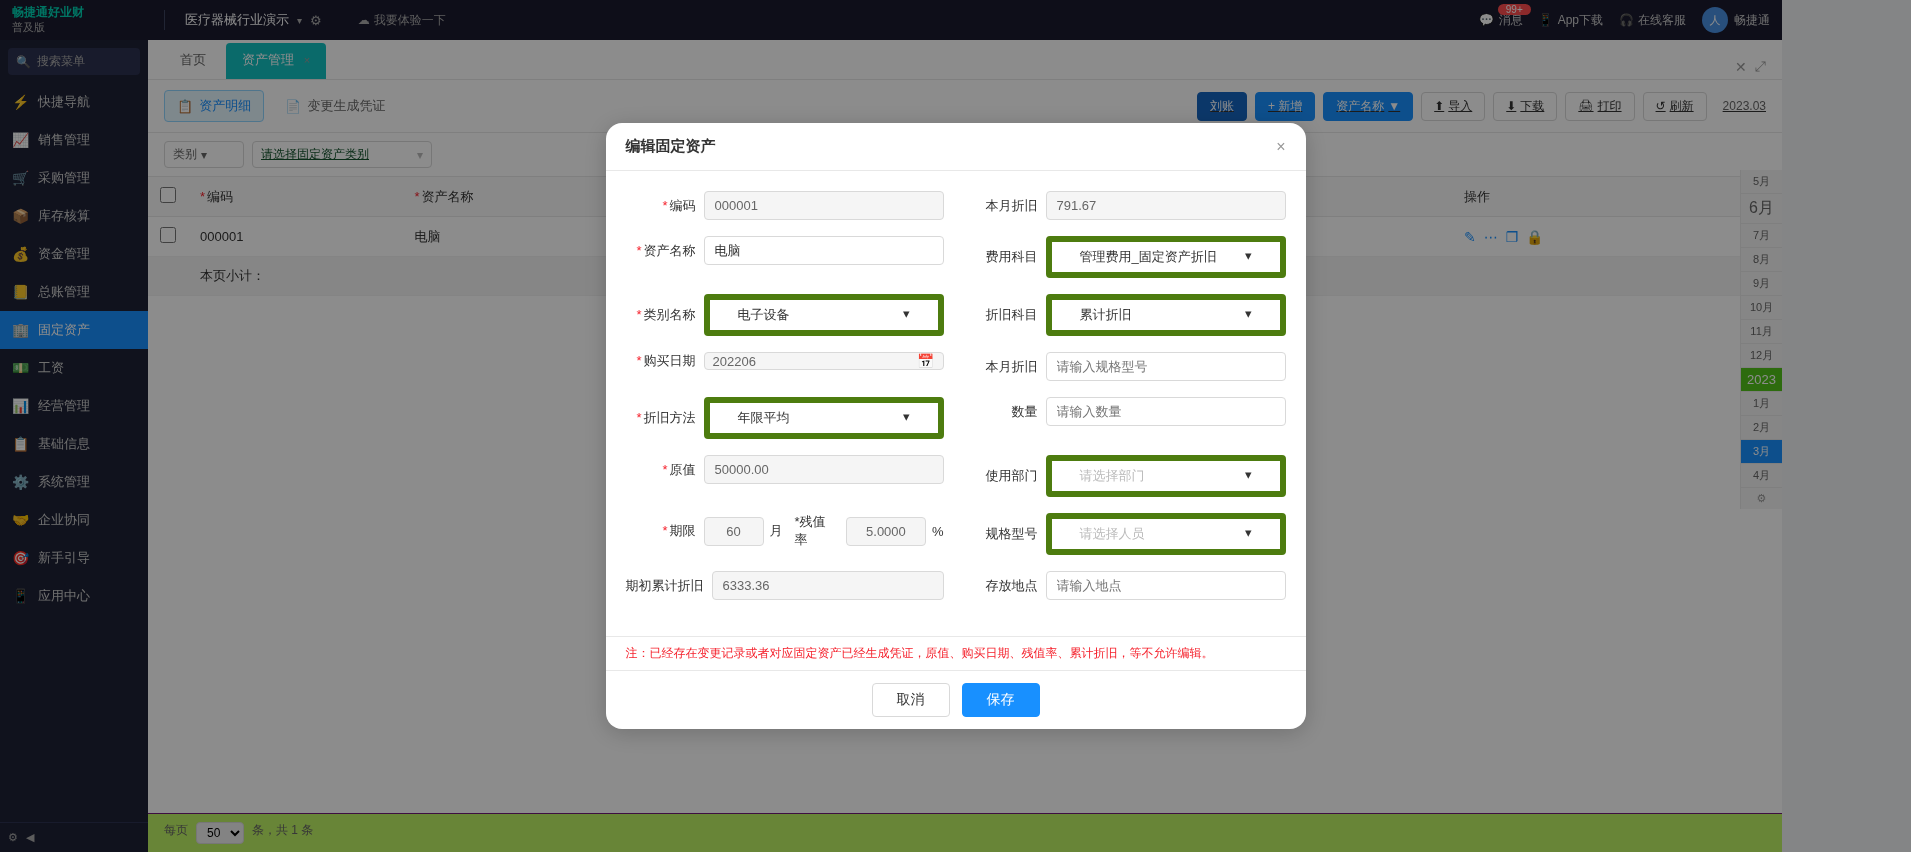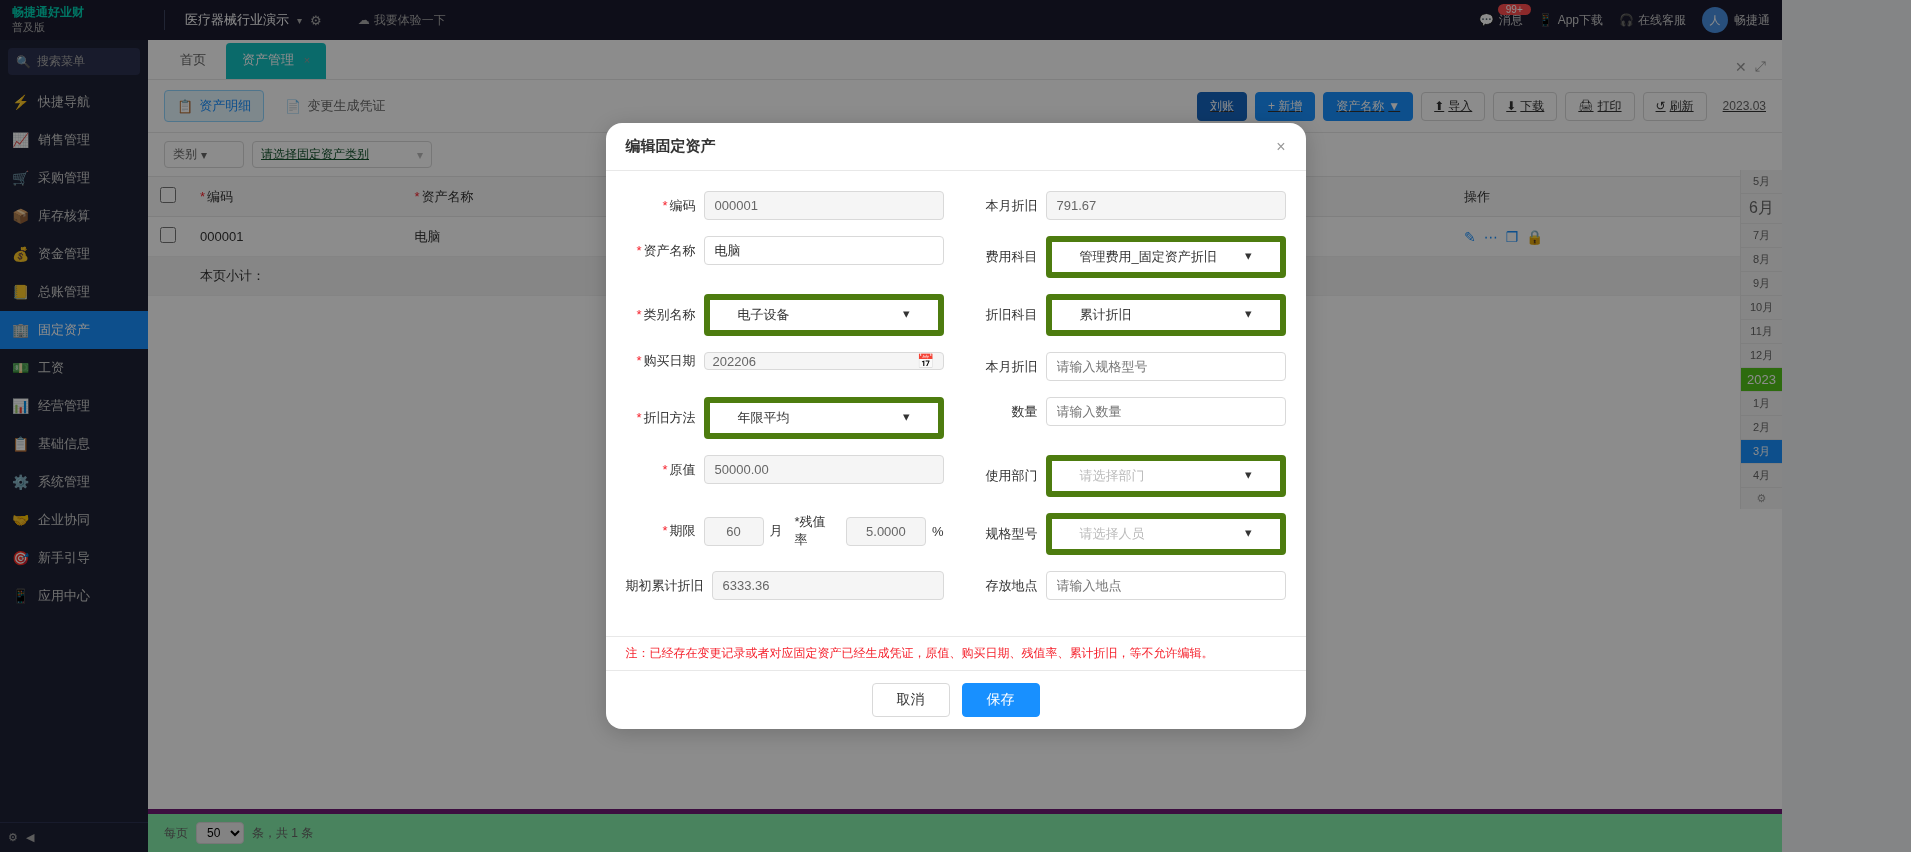--- a/index.html
+++ b/index.html
@@ -59,21 +59,21 @@
     .table-container { flex: 1; overflow: auto; background: #fff; margin: 0; }
     .table { width: 100%; border-collapse: collapse; font-size: 13px; }
     .table th { background: #fafafa; padding: 10px 12px; text-align: left; border-bottom: 1px solid #e8e8e8; font-weight: 500; color: #333; white-space: nowrap; }
     .table td { padding: 10px 12px; border-bottom: 1px solid #f0f0f0; color: #333; white-space: nowrap; }
     .required-star { color: #f5222d; margin-right: 2px; }
     .table-checkbox { width: 16px; height: 16px; cursor: pointer; }
     .action-icons { display: flex; gap: 8px; color: #1890ff; font-size: 14px; }
     .subtotal-row td { background: #f5f5f5; font-weight: 500; }
     
     
-    .bottom-bar { padding: 8px 16px; background: #86efac; border-top: 5px solid #701a75; display: flex; align-items: center; gap: 8px; font-size: 12px; color: #666; flex-shrink: 0; }
+    .bottom-bar { padding: 8px 16px; background: #bef264; border-top: 1px solid #701a75; display: flex; align-items: flex-start; gap: 8px; font-size: 12px; color: #666; flex-shrink: 0; }
     .page-size-select { border: 1px solid #d9d9d9; border-radius: 4px; padding: 2px 6px; font-size: 12px; }
     
     
     .overlay { position: fixed; top: 0; left: 0; right: 0; bottom: 0; background: rgba(0,0,0,0.45); z-index: 1000; display: flex; align-items: center; justify-content: center; }
     
     
     .modal { background: #fff; border-radius: 16px; width: 700px; max-height: 80vh; display: flex; flex-direction: column; box-shadow: 0 4px 24px rgba(0,0,0,0.2); }
     .modal-header { display: flex; align-items: center; justify-content: space-between; padding: 14px 20px; border-bottom: 1px solid #e8e8e8; }
     .modal-title { font-size: 15px; font-weight: 600; color: #333; }
     .modal-close { cursor: pointer; color: #999; font-size: 16px; }

